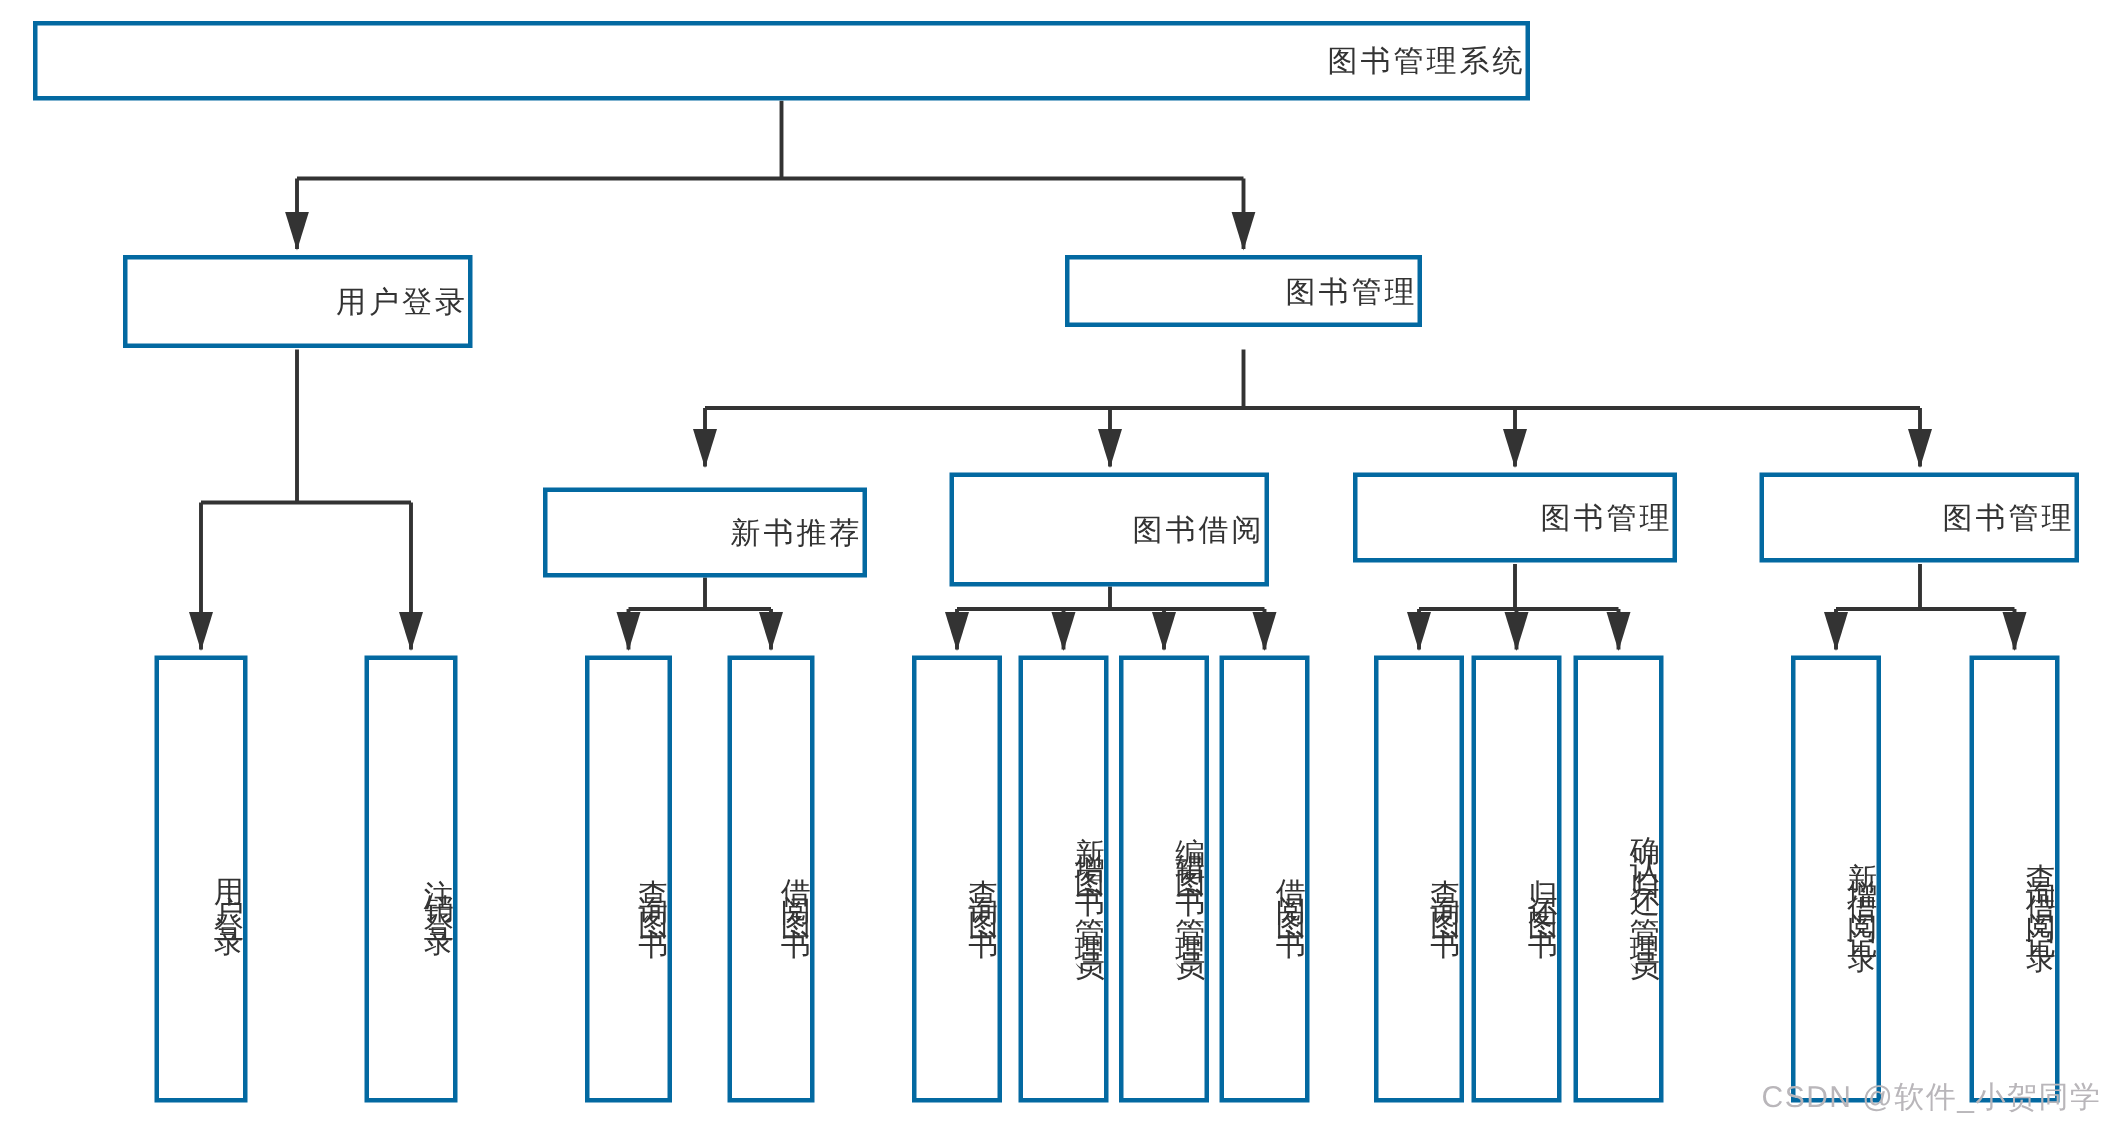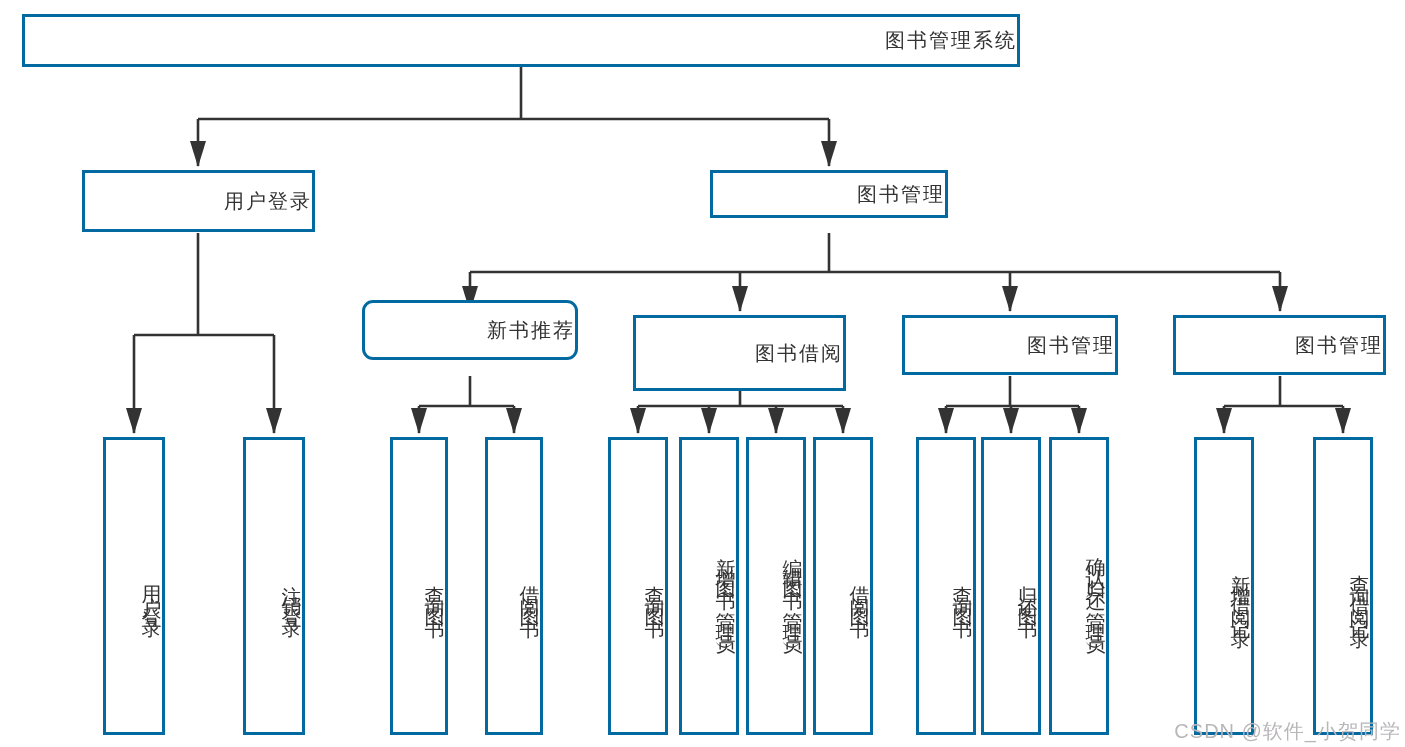--- a/index.html
+++ b/index.html
@@ -119,21 +119,21 @@
     <span>图书管理系统</span>
   </div>
 
   <div class="node h" style="left:82px; top:170px; width:233px; height:62px;">
     <span>用户登录</span>
   </div>
   <div class="node h" style="left:710px; top:170px; width:238px; height:48px;">
     <span>图书管理</span>
   </div>
 
-  <div class="node h" style="left:362px; top:300px; width:216px; height:60px;border-radius:11px;">
+  <div class="node h" style="left:362px; top:325px; width:216px; height:60px;">
     <span>新书推荐</span>
   </div>
   <div class="node h" style="left:633px; top:315px; width:213px; height:76px;">
     <span>图书借阅</span>
   </div>
   <div class="node h" style="left:902px; top:315px; width:216px; height:60px;">
     <span>图书管理</span>
   </div>
   <div class="node h" style="left:1173px; top:315px; width:213px; height:60px;">
     <span>图书管理</span>

